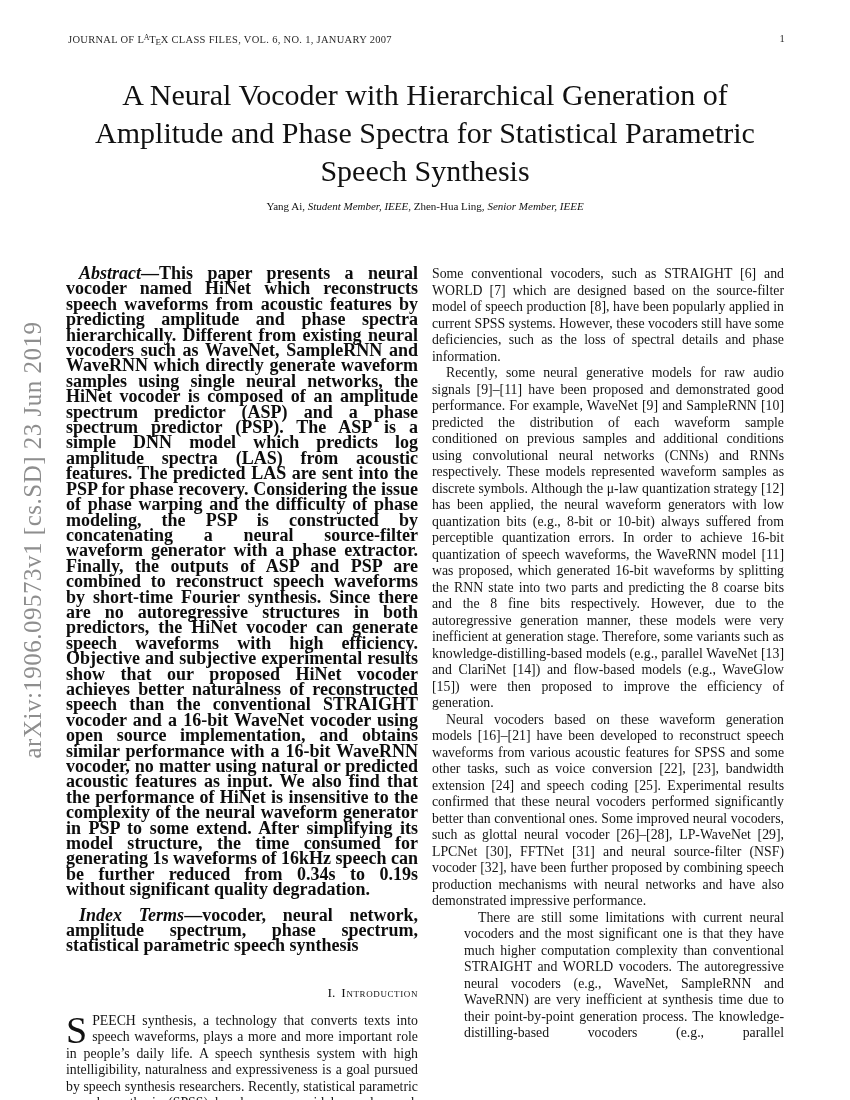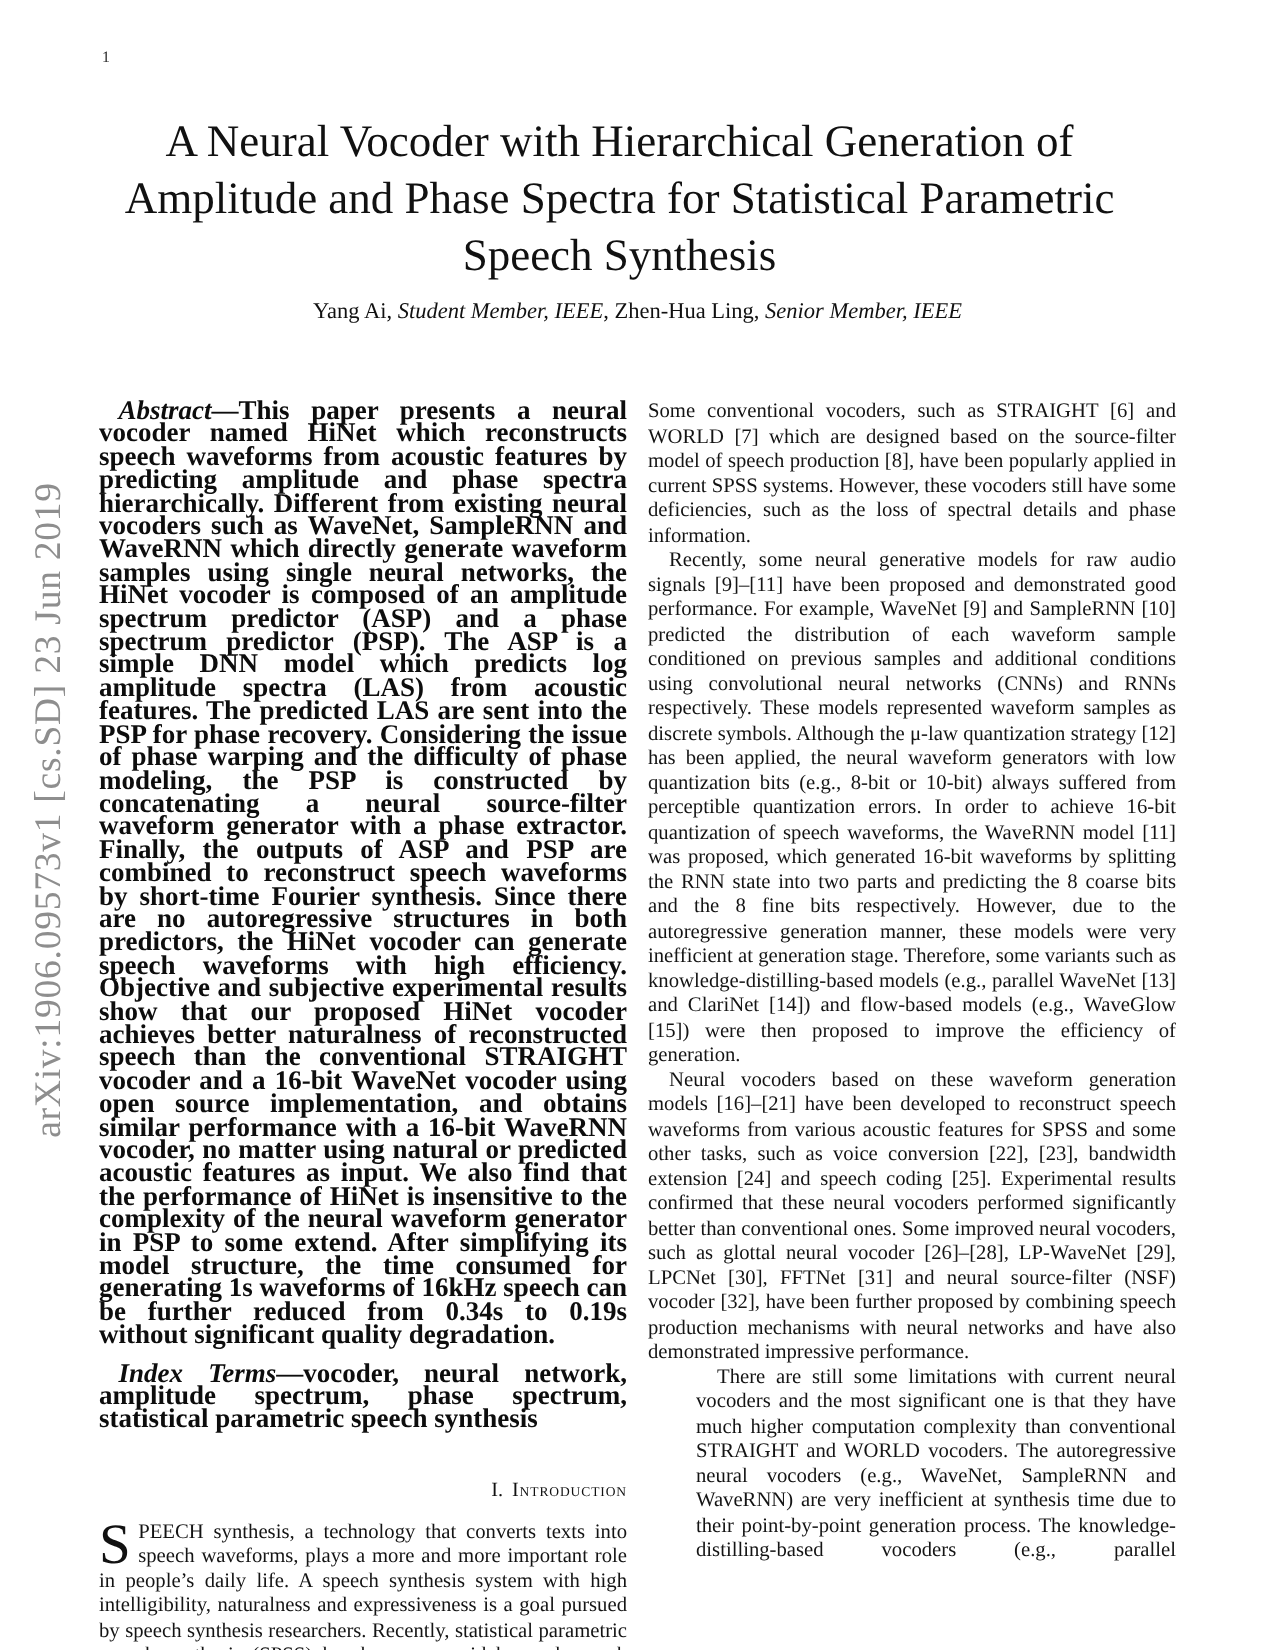--- a/index.html
+++ b/index.html
@@ -33,35 +33,35 @@
     justify-content: space-between;
     font-size: 10.5px;
     letter-spacing: 0.3px;
     color: #2a2a2a;
   }
   .latex-logo sup { font-size: 8px; vertical-align: 3px; margin: 0 -0.5px; }
   .latex-logo sub { font-size: 9px; vertical-align: -2px; margin: 0 -0.5px; }
   .paper-title {
     position: absolute;
     top: 76px;
-    left: 68px;
+    left: 80px;
     width: 690px;
     text-align: center;
     font-size: 30px;
     line-height: 1.27;
     font-weight: 400;
     color: #111;
   }
   .authors {
     position: absolute;
     top: 200px;
     left: 0;
     width: 100%;
     text-align: center;
-    font-size: 15px;
+    font-size: 11px;
     color: #111;
   }
   .authors .italic { font-style: italic; }
   .columns {
     position: absolute;
     top: 266px;
     left: 66px;
     width: 719px;
     display: flex;
     gap: 14px;
@@ -110,20 +110,21 @@
   }
 </style>
 </head>
 <body>
 
 <div class="page">
 
   <div class="arxiv-stamp">arXiv:1906.09573v1  [cs.SD]  23 Jun 2019</div>
 
   <div class="header-row">
+    <span class="latex-logo"><span>JOURNAL OF L</span><sup>A</sup><span>T</span><sub>E</sub><span>X</span><span> CLASS FILES, VOL. 6, NO. 1, JANUARY 2007</span></span>
     <span>1</span>
   </div>
 
   <h1 class="paper-title">A Neural Vocoder with Hierarchical Generation of Amplitude and Phase Spectra for Statistical Parametric Speech Synthesis</h1>
 
   <div class="authors"><span>Yang Ai, </span><span class="italic">Student Member, IEEE</span><span>, Zhen-Hua Ling, </span><span class="italic">Senior Member, IEEE</span></div>
 
   <div class="columns">
 
     <div class="col">

